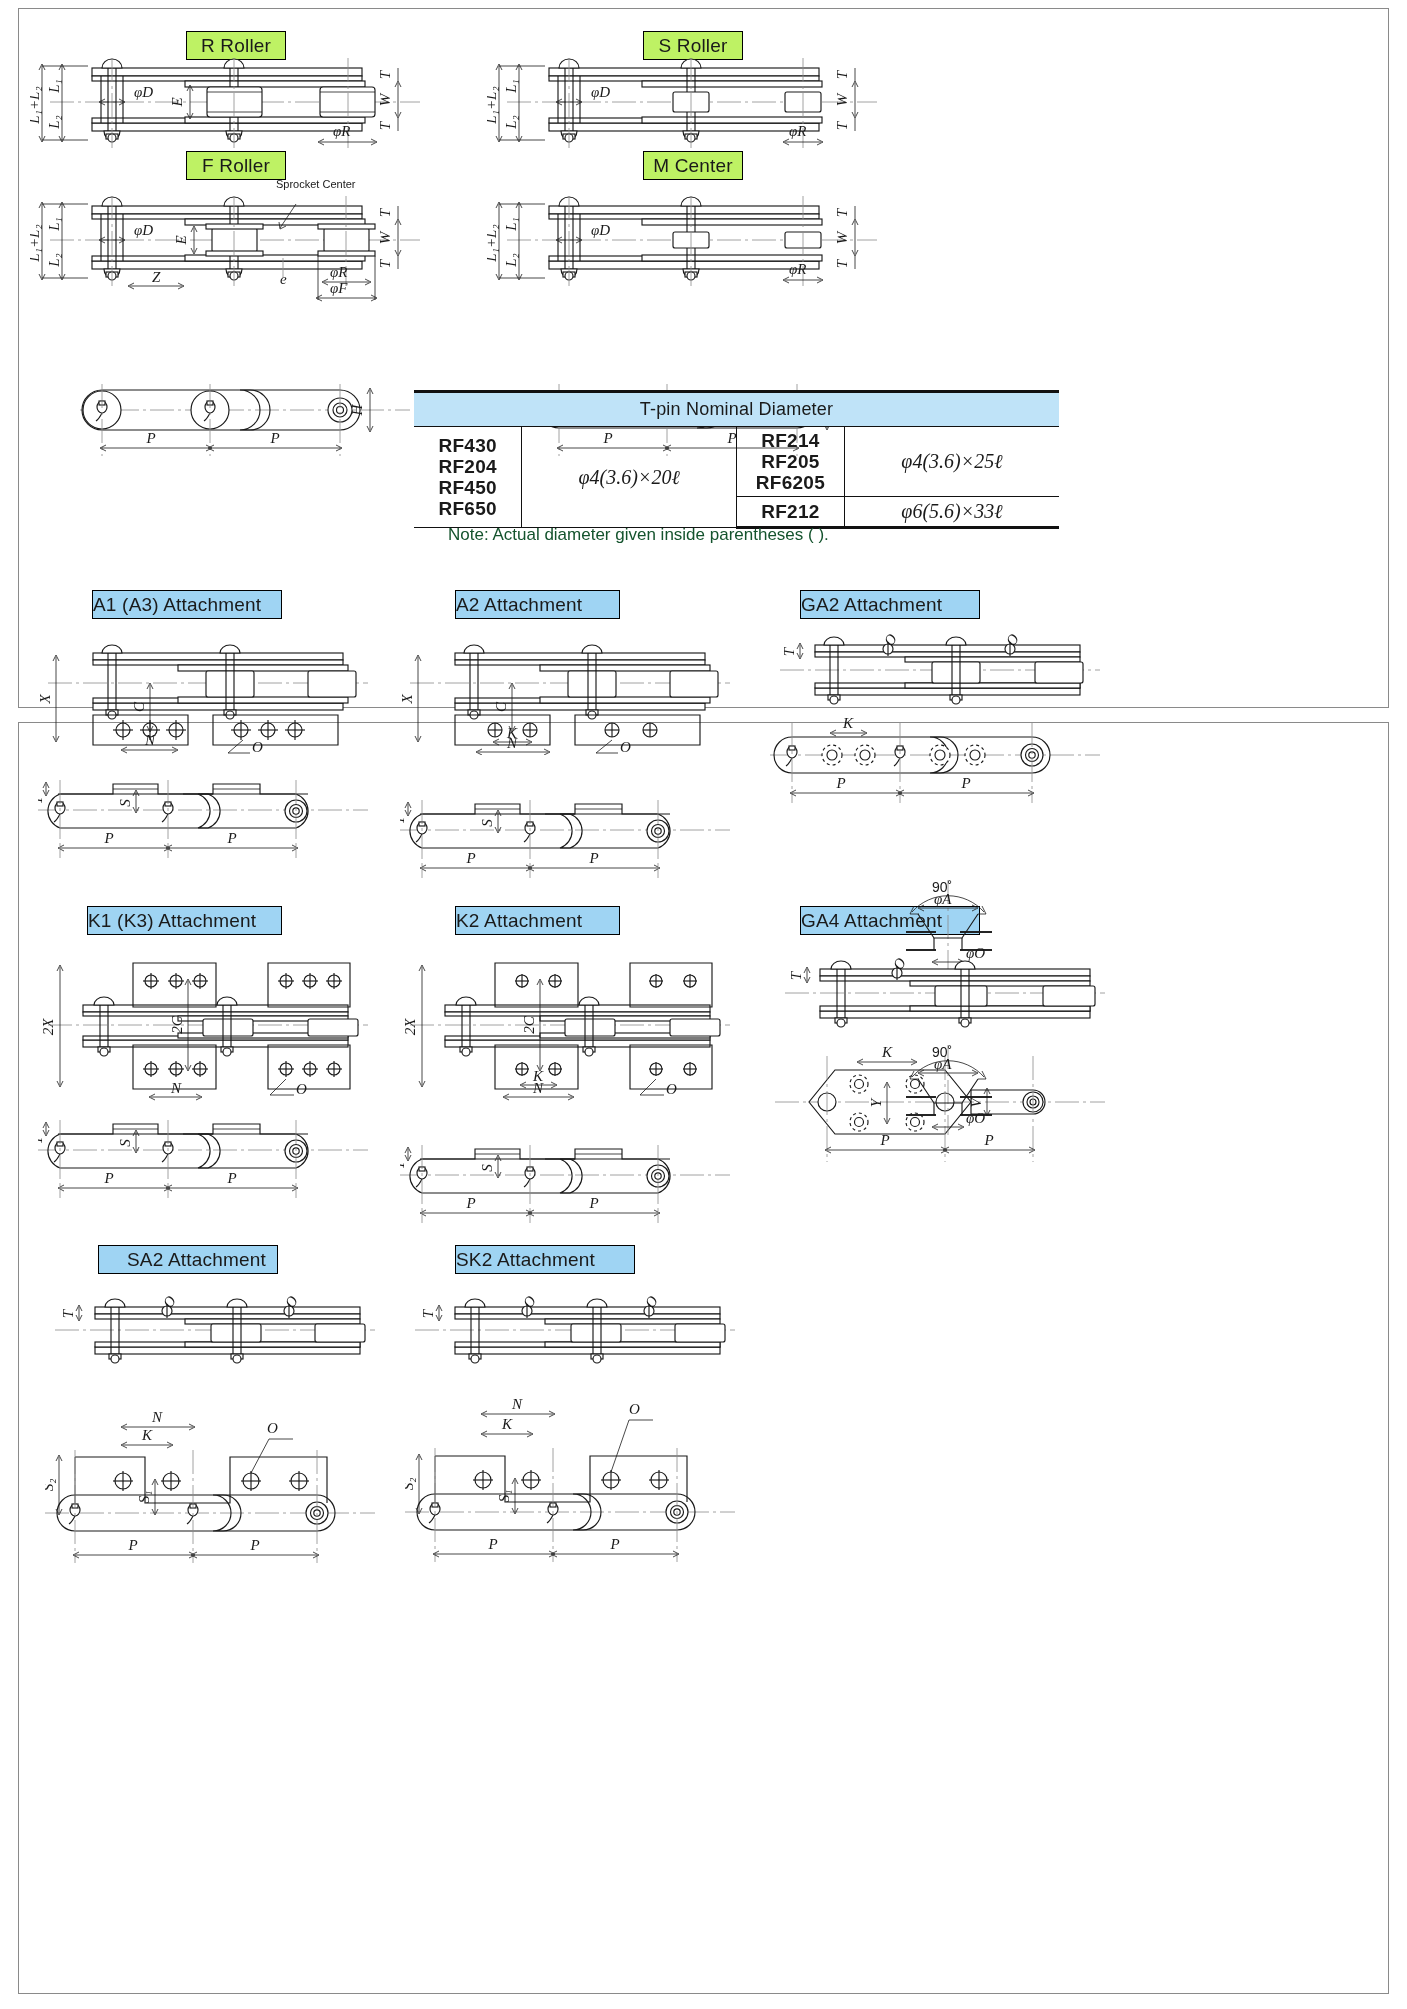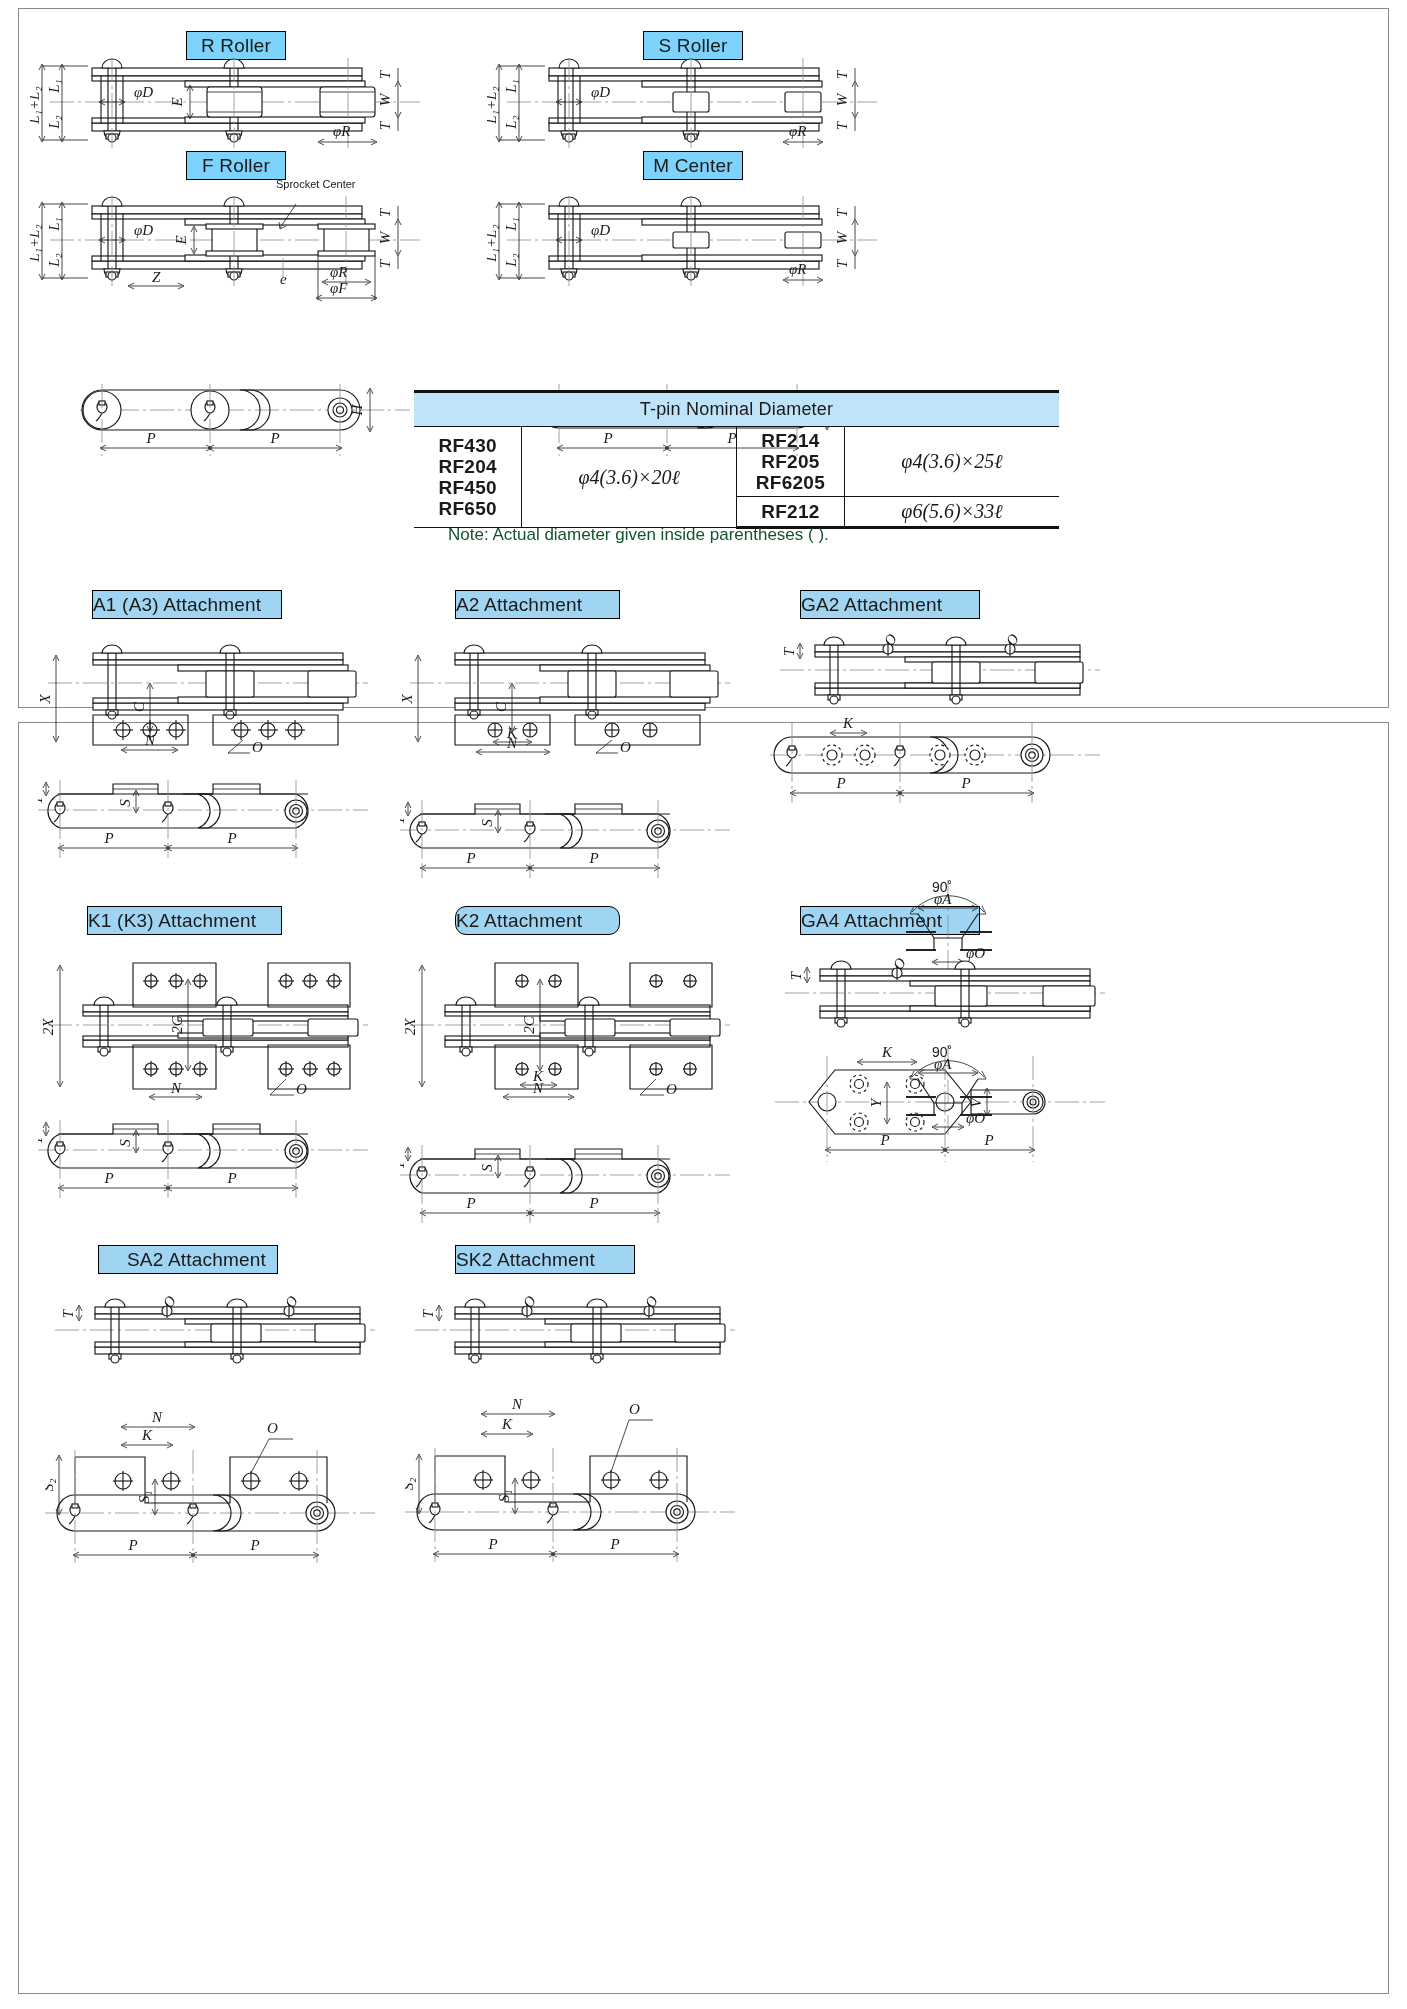--- a/index.html
+++ b/index.html
@@ -16,21 +16,21 @@
     position:absolute;
     border:1.5px solid #8a8a8a;
     background:#fff;
   }
   #panel-rollers { left:18px; top:8px; width:1371px; height:700px; }
   #panel-attach  { left:18px; top:722px; width:1371px; height:1272px; }
 
   .title-box {
     position:absolute;
     border:1.3px solid #000;
-    background:#7dd3fc;
+    background:#bef264;
     font-size:19px;
     text-align:center;
     line-height:27px;
     height:29px;
     letter-spacing:0.2px;
     white-space:nowrap;
   }
   .title-blue {
     position:absolute;
     border:1.3px solid #000;
@@ -519,21 +519,21 @@
 </div>
 <div class="tnote">Note: Actual diameter given inside parentheses ( ).</div>
 
 <div class="panel" id="panel-attach"></div>
 
 <div class="title-blue" style="left:92px;  top:590px; width:190px;">A1 (A3) Attachment</div>
 <div class="title-blue" style="left:455px; top:590px; width:165px;">A2 Attachment</div>
 <div class="title-blue" style="left:800px; top:590px; width:180px;">GA2 Attachment</div>
 
 <div class="title-blue" style="left:87px;  top:906px; width:195px;">K1 (K3) Attachment</div>
-<div class="title-blue" style="left:455px; top:906px; width:165px;border-radius:11px;">K2 Attachment</div>
+<div class="title-blue" style="left:455px; top:906px; width:165px;">K2 Attachment</div>
 <div class="title-blue" style="left:800px; top:906px; width:180px;">GA4 Attachment</div>
 
 <div class="title-blue" style="left:98px;  top:1245px; width:180px;padding-left:28px;">SA2 Attachment</div>
 <div class="title-blue" style="left:455px; top:1245px; width:180px;">SK2 Attachment</div>
 
 <div class="dw" style="left:38px; top:625px;">
 <svg width="330" height="130" viewBox="0 0 330 130">
   <line class="cen" x1="10" y1="58" x2="330" y2="58"></line>
   <rect class="wht" x="55" y="28" width="250" height="7"></rect>
   <rect class="wht" x="55" y="35" width="250" height="5"></rect>

